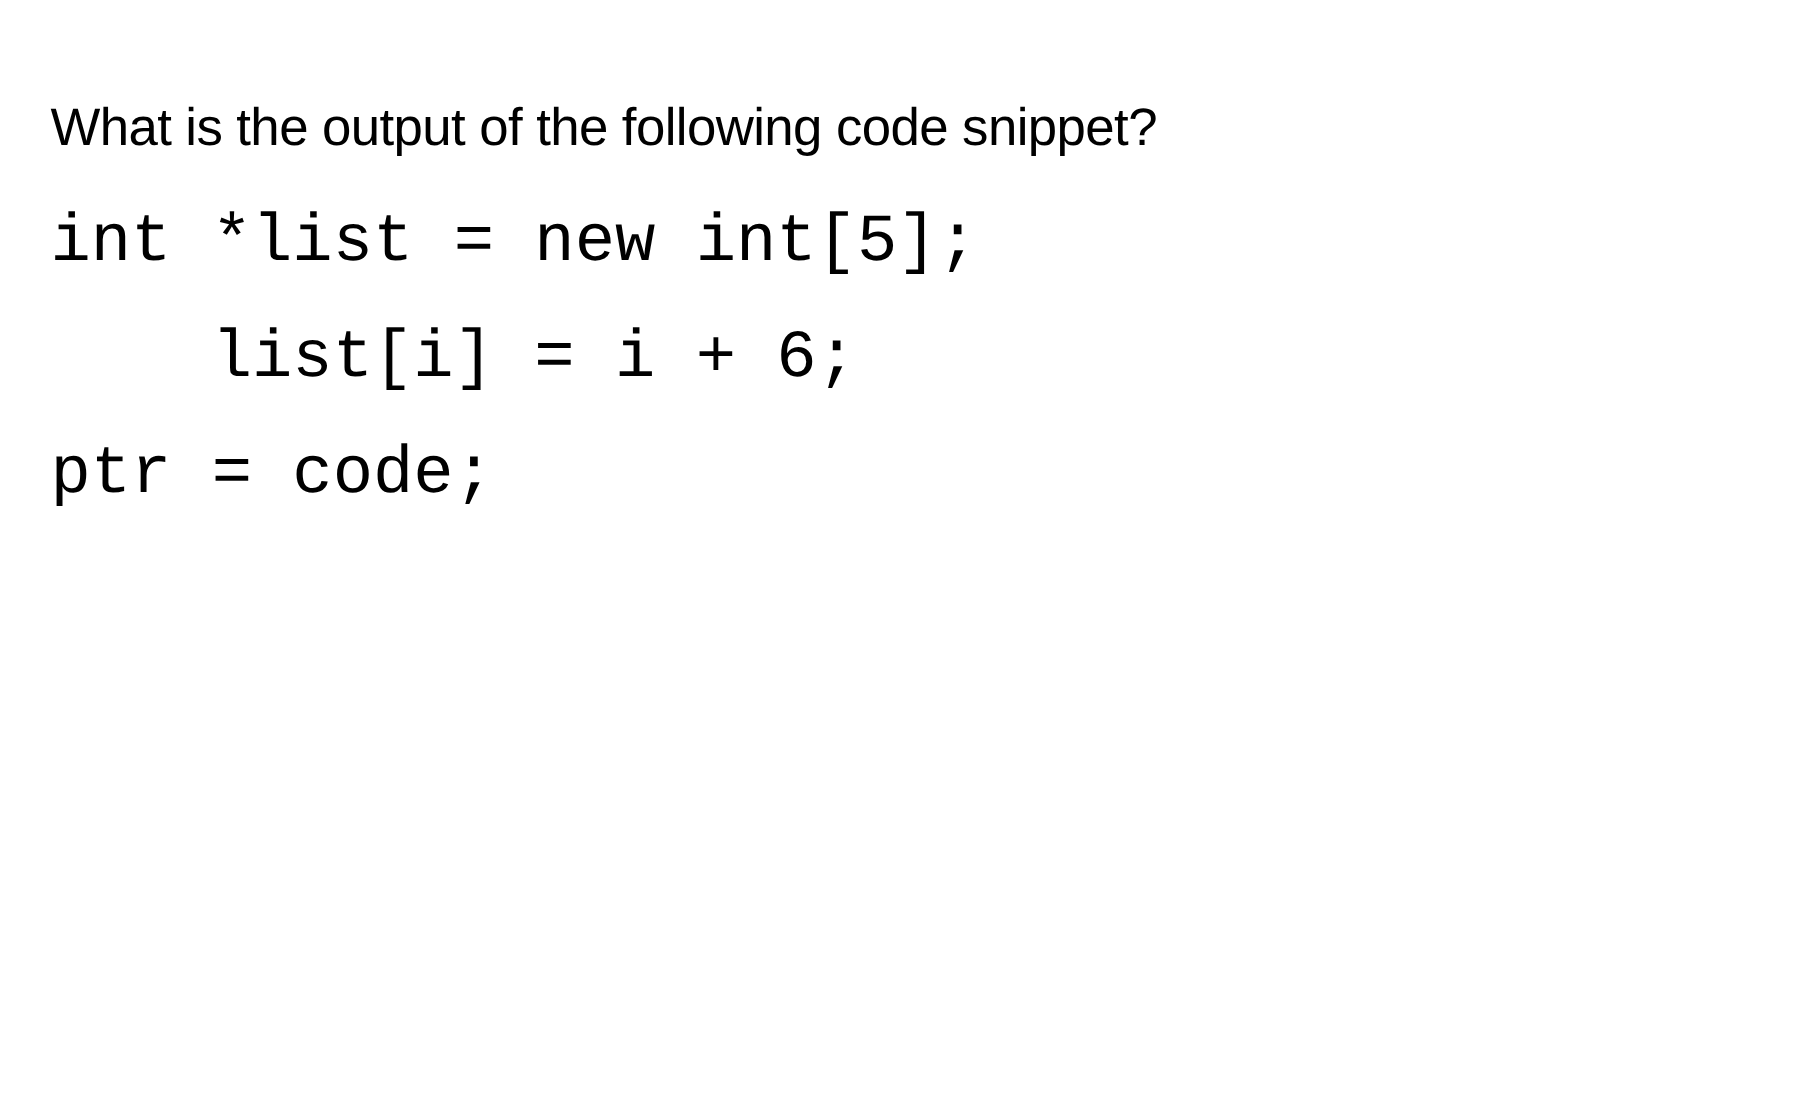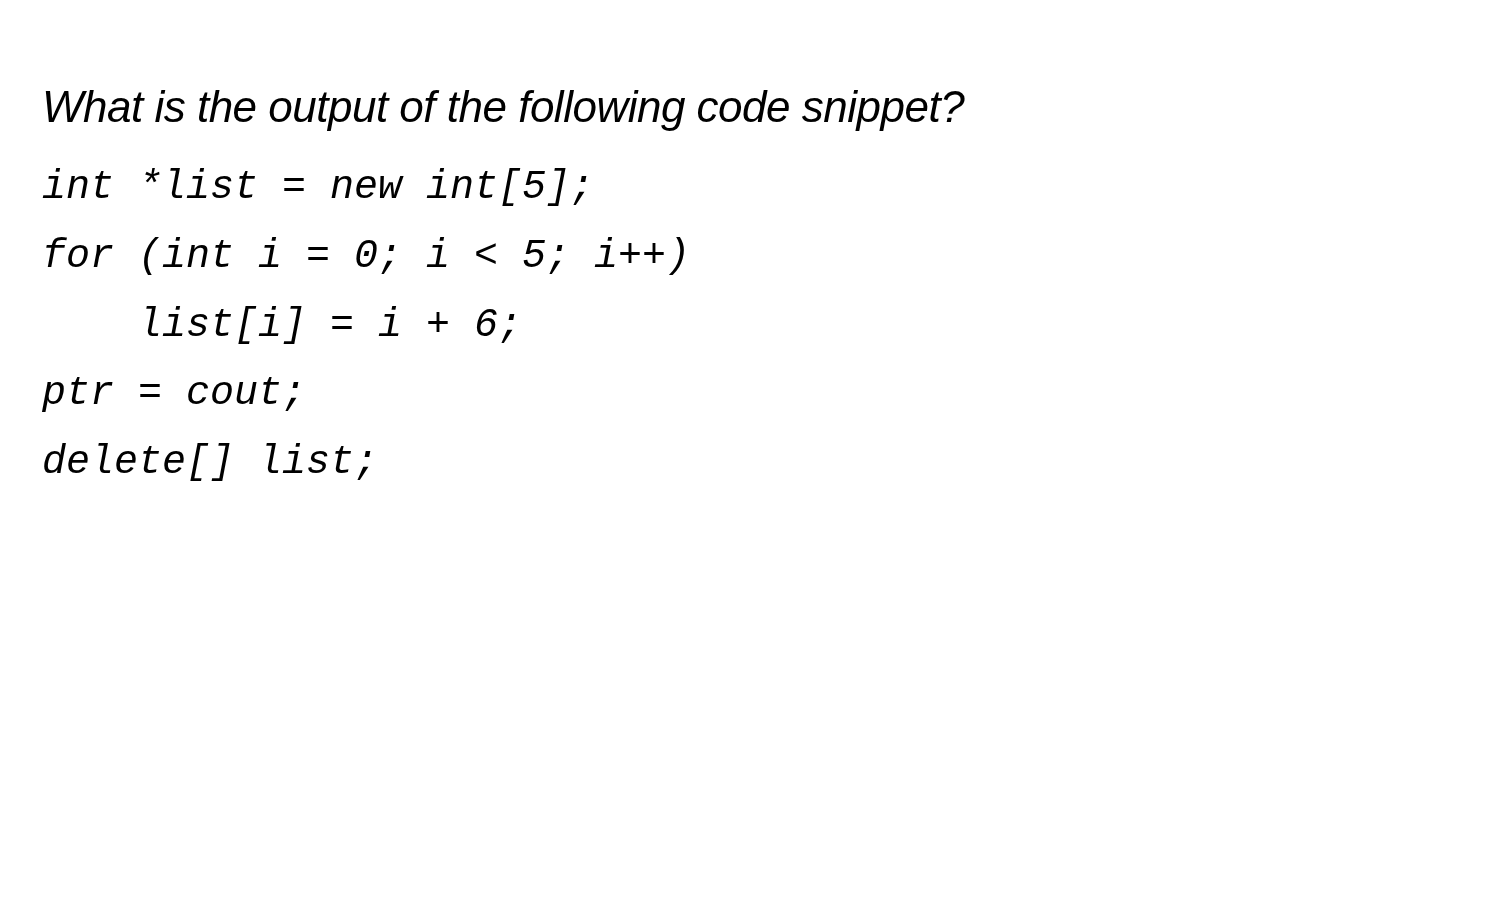--- a/index.html
+++ b/index.html
@@ -11,41 +11,38 @@
       width: 1500px;
       height: 920px;
       background: #ffffff;
       font-family: Arial, Helvetica, sans-serif;
       position: relative;
     }
     .content {
       position: absolute;
       top: 82px;
       left: 42px;
-      font-style: italic;
     }
     .question {
       font-size: 44px;
       font-weight: 400;
       color: #000000;
       font-family: Arial, Helvetica, sans-serif;
       margin-bottom: 22px;
       letter-spacing: -0.5px;
     }
     .code-line {
       font-family: "Courier New", Courier, monospace;
-      font-size: 40px;
+      font-size: 56px;
       color: #000000;
       line-height: 1.72;
       white-space: pre;
     }
   </style>
 </head>
 <body>
 
 <div class="content">
   <div class="question">What is the output of the following code snippet?</div>
   <div class="code-line">int *list = new int[5];</div>
-  <div class="code-line">for (int i = 0; i &lt; 5; i++)</div>
   <div class="code-line">    list[i] = i + 6;</div>
-  <div class="code-line">ptr = cout;</div>
-  <div class="code-line">delete[] list;</div>
+  <div class="code-line">ptr = code;</div>
 </div>
 
 </body></html>

